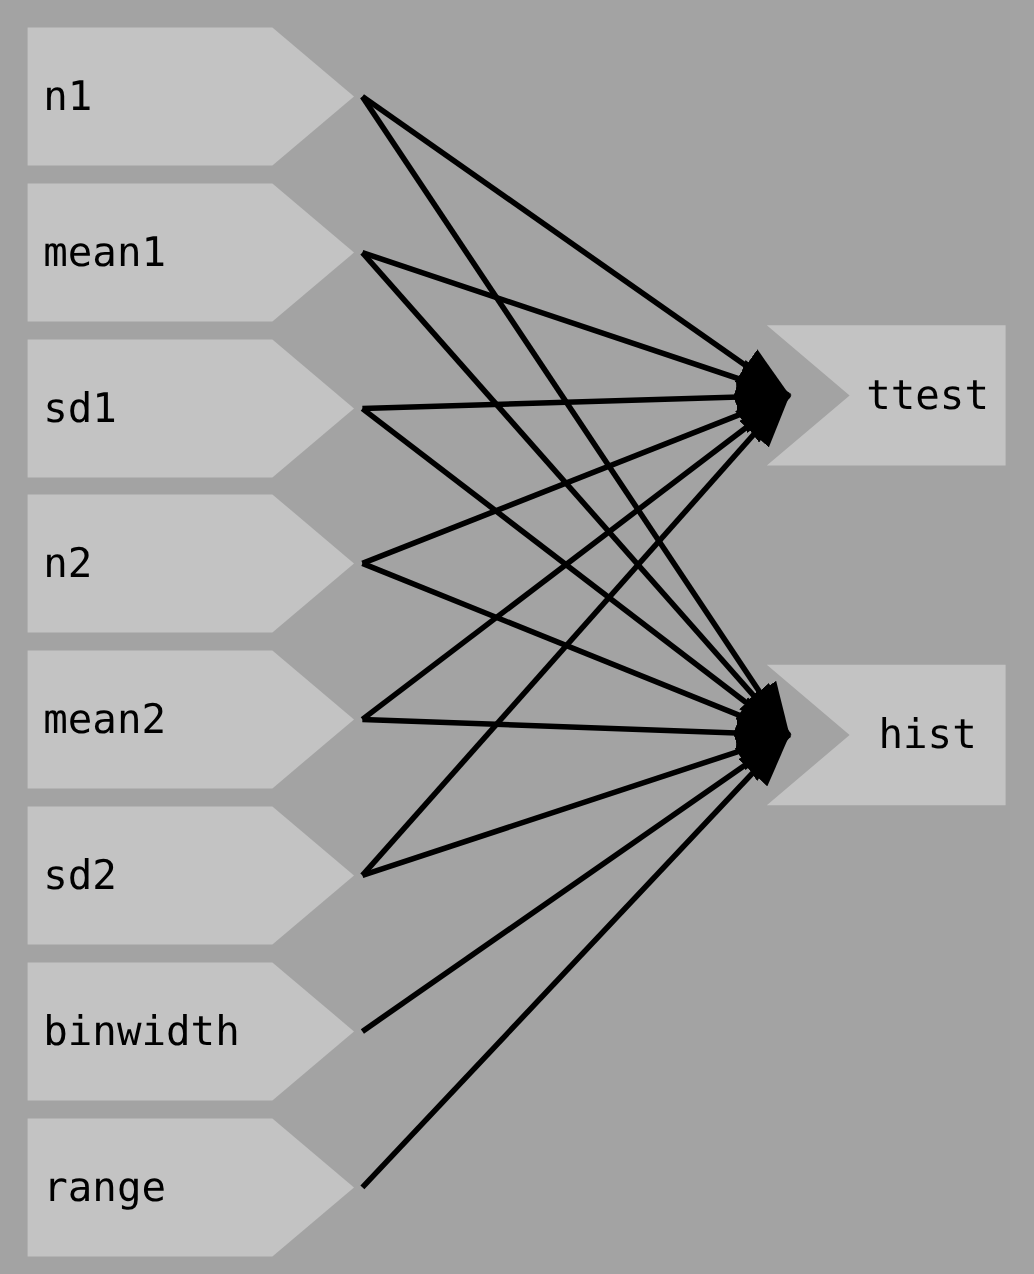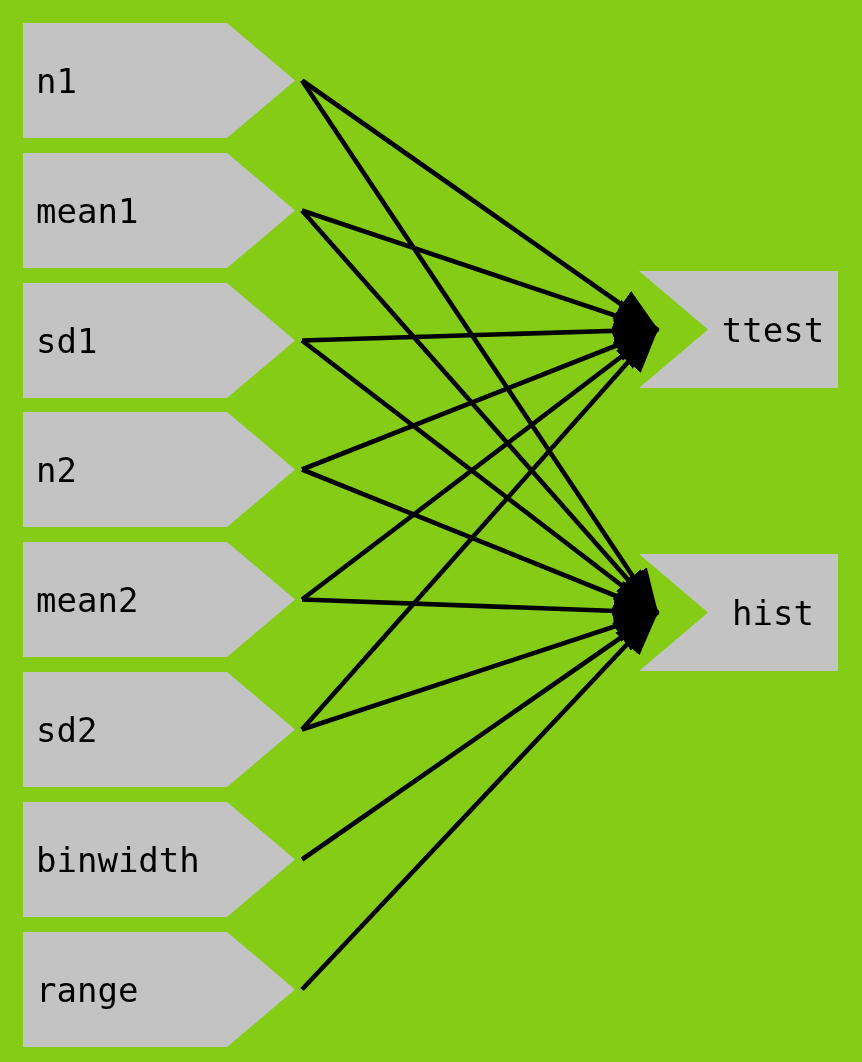--- a/index.html
+++ b/index.html
@@ -4,21 +4,21 @@
 <style>
   html, body {
     margin: 0;
     padding: 0;
     background: #ffffff;
   }
   .stage {
     position: relative;
     width: 862px;
     height: 1062px;
-    background: #84cc16;
+    background: #a3a3a3;
     overflow: hidden;
     text-align: center;
   }
   svg { display: block; }
   .node-label {
     font-family: "DejaVu Sans Mono", "Liberation Mono", monospace;
     font-size: 34px;
     fill: #000000;
   }
 </style>

